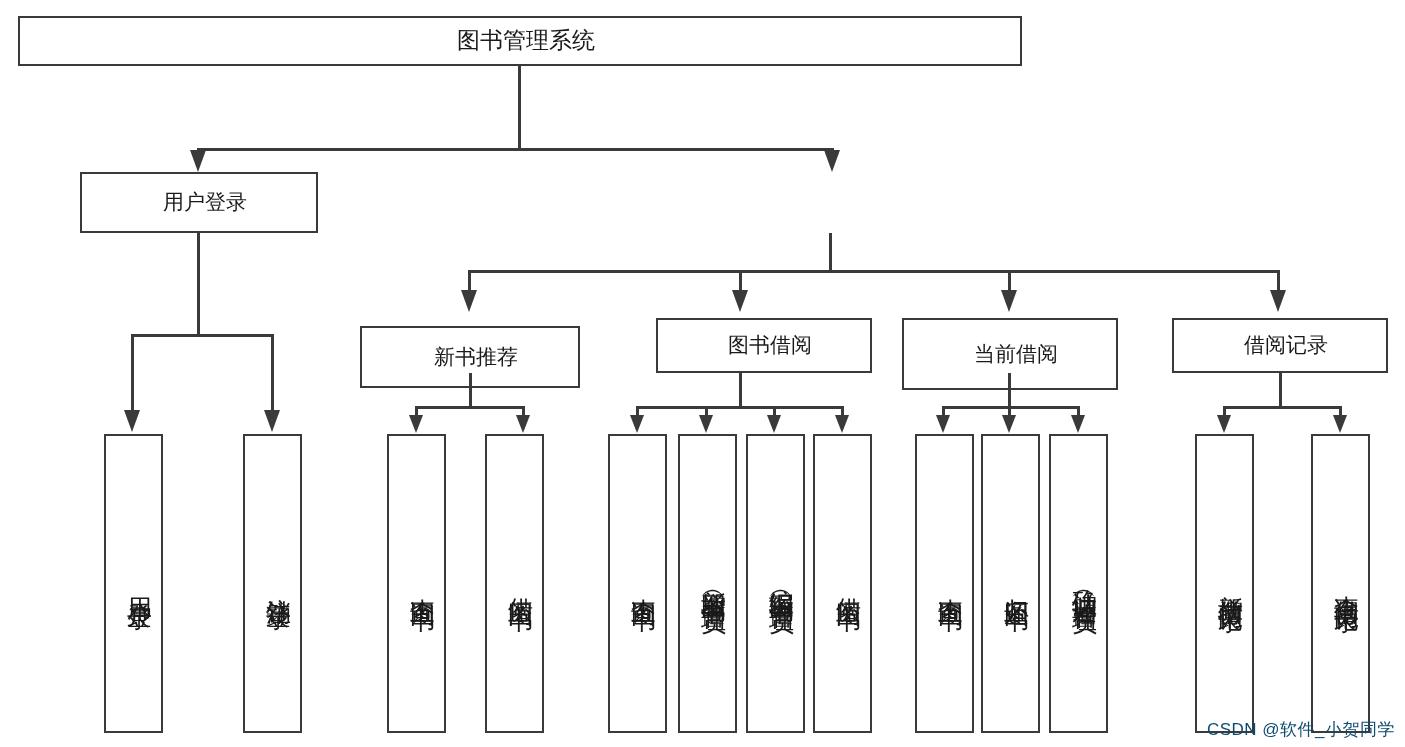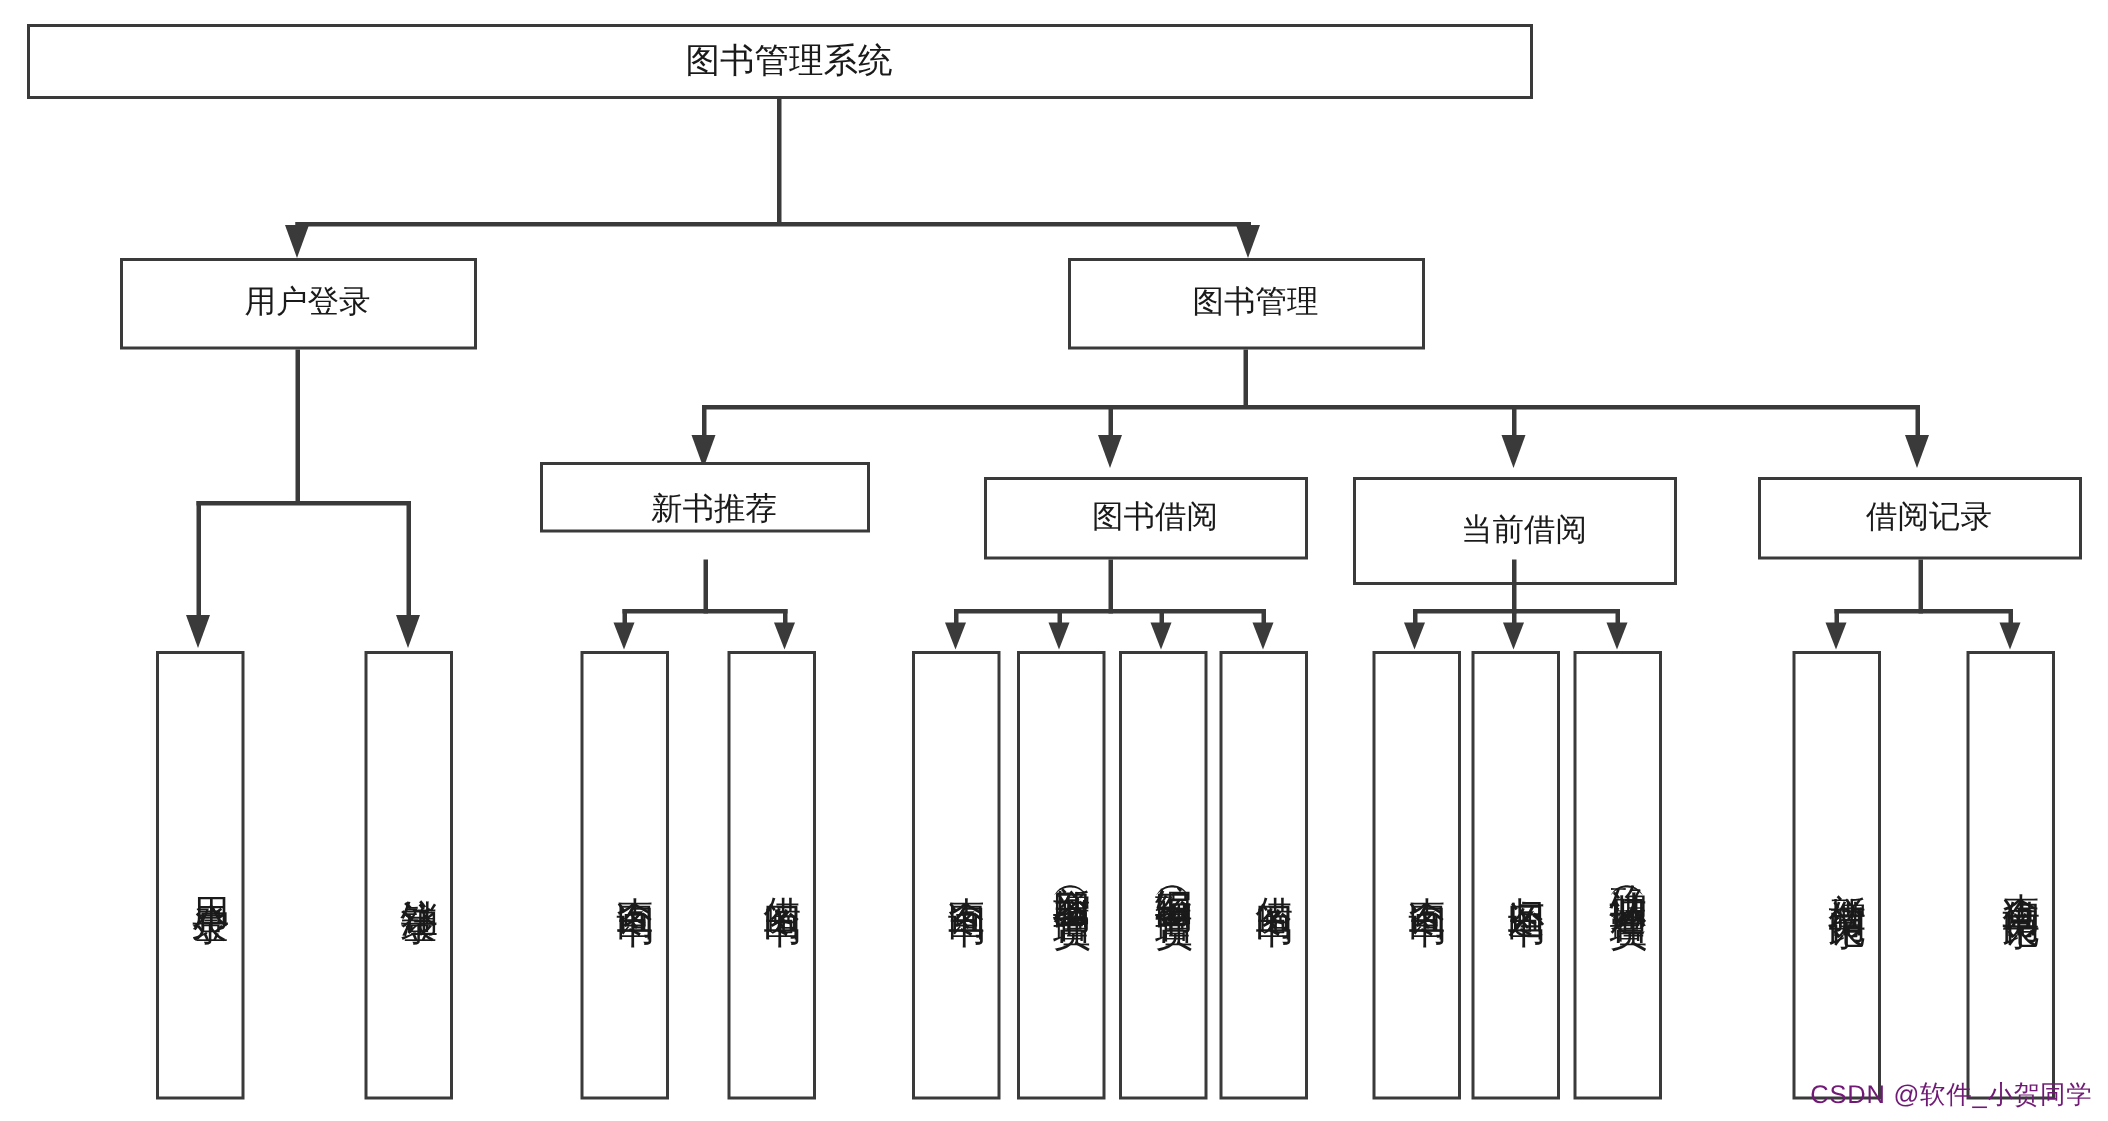--- a/index.html
+++ b/index.html
@@ -36,21 +36,21 @@
   #n-root{ left:18px; top:16px; width:1004px; height:50px; }
   #n-root .lbl{ font-size:23px; }
 
   
   .lvl2 .lbl{ font-size:21px; }
   #n-login{ left:80px;  top:172px; width:238px; height:61px; }
   #n-book{  left:712px; top:172px; width:238px; height:61px; }
 
   
   .lvl3 .lbl{ font-size:21px; }
-  #n-newrec{  left:360px;  top:308px; width:220px; height:47px;align-items:flex-end; }
+  #n-newrec{  left:360px;  top:326px; width:220px; height:62px; }
   #n-borrow{  left:656px;  top:318px; width:216px; height:55px; }
   #n-current{ left:902px;  top:318px; width:216px; height:72px; }
   #n-record{  left:1172px; top:318px; width:216px; height:55px; }
 
   
   .leaf{
     top:434px;
     height:299px;
     align-items:center;
     justify-content:center;
@@ -81,21 +81,21 @@
     border-right:7px solid transparent;
     border-top:18px solid #3a3a3a;
   }
 
   
   #watermark{
     position:absolute;
     right:10px;
     bottom:6px;
     font-size:17px;
-    color:#701a75;
+    color:#0c4a6e;
     white-space:nowrap;
     letter-spacing:.5px;
   }
 </style>
 </head>
 <body>
 
 <div id="canvas">
 
   <div class="node" id="n-root">
@@ -104,23 +104,20 @@
 
   <div class="ln v" style="left:518px; top:66px; height:83px;"></div>
   <div class="ln h" style="left:197px; top:148px; width:637px;"></div>
   <div class="ln v" style="left:197px; top:148px; height:14px;"></div>
   <div class="ln v" style="left:831px; top:148px; height:14px;"></div>
   <div class="arw" style="left:190px; top:150px;"></div>
   <div class="arw" style="left:824px; top:150px;"></div>
 
   <div class="node lvl2" id="n-login">
     <span class="lbl">用户登录</span>
-  </div>
-  <div class="node lvl2" id="n-book">
-    <span class="lbl">图书管理</span>
   </div>
 
   <div class="ln v" style="left:197px; top:233px; height:103px;"></div>
   <div class="ln h" style="left:131px; top:334px; width:143px;"></div>
   <div class="ln v" style="left:131px; top:334px; height:80px;"></div>
   <div class="ln v" style="left:271px; top:334px; height:80px;"></div>
   <div class="arw" style="left:124px; top:410px;"></div>
   <div class="arw" style="left:264px; top:410px;"></div>
 
   <div class="ln v" style="left:829px; top:233px; height:39px;"></div>

